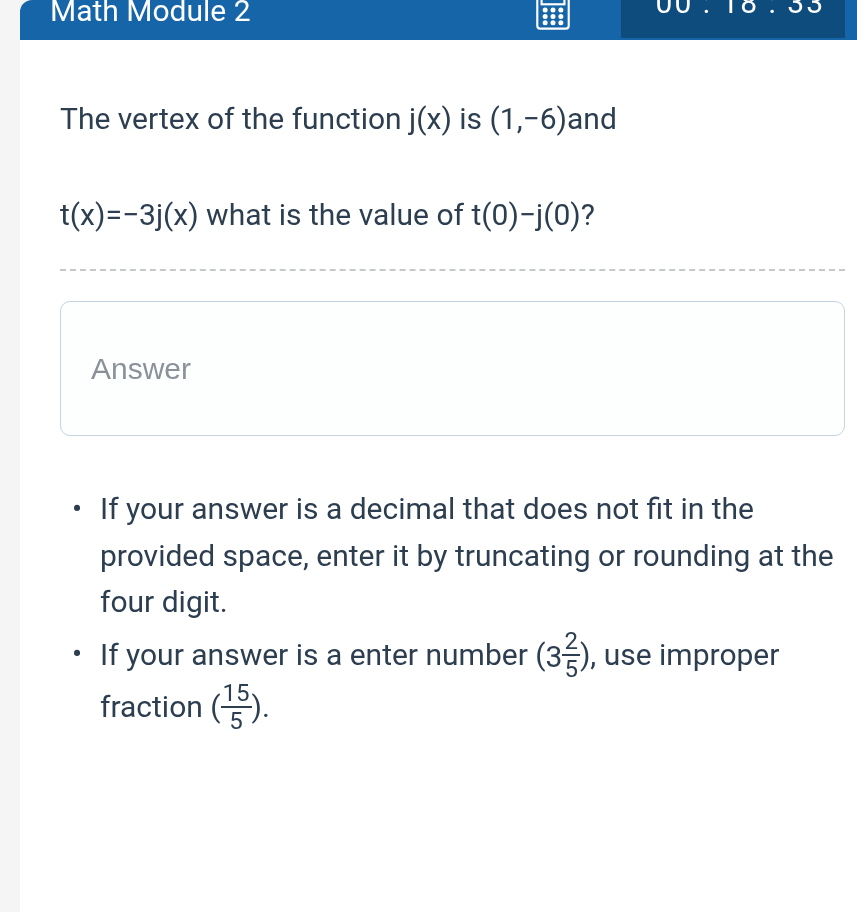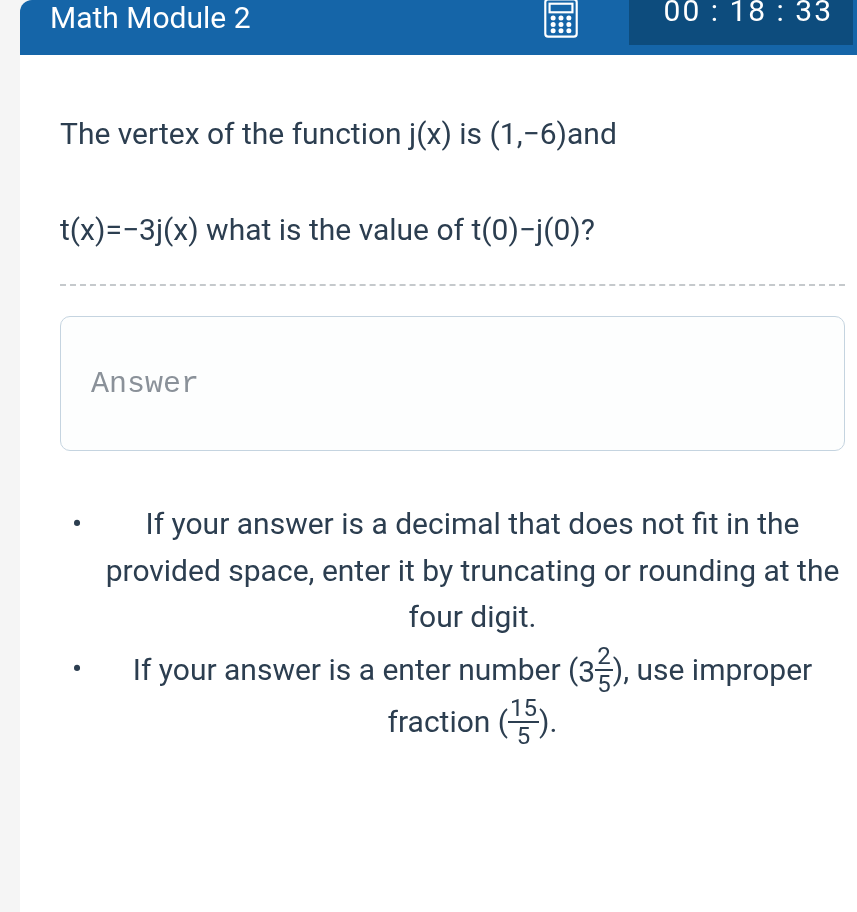--- a/index.html
+++ b/index.html
@@ -19,22 +19,22 @@
       margin-left: 20px;
       height: 100%;
       border-radius: 12px 0 0 0;
       overflow: hidden;
     }
     .header {
       background: #1565a8;
       color: #fff;
       display: flex;
       align-items: center;
-      padding: 0 4px 20px 30px;
-      height: 55px;
+      padding: 0 12px 20px 30px;
+      height: 40px;
     }
     .header-title {
       font-size: 30px;
       font-weight: 400;
       flex: 1;
     }
     .calc-icon {
       width: 36px;
       height: 40px;
       margin-right: 50px;
@@ -66,36 +66,34 @@
       width: 100%;
       padding: 28px 30px;
       font-size: 30px;
       color: #8a9199;
       border: 1px solid #c5d4e0;
       border-radius: 10px;
       background: #fdfefe;
       margin-bottom: 50px;
       height: 135px;
       display: block;
-      font-family: Liberation Mono, monospace;
     }
     .answer-input::placeholder {
       color: #8a9199;
     }
     .instructions {
       list-style: none;
       padding-left: 40px;
     }
     .instructions li {
       position: relative;
       font-size: 30px;
       line-height: 1.55;
       color: #2c3e50;
       margin-bottom: 5px;
-      text-align: center;
     }
     .instructions li::before {
       content: "•";
       position: absolute;
       left: -28px;
       font-size: 30px;
       color: #2c3e50;
     }
     .fraction {
       display: inline-flex;

